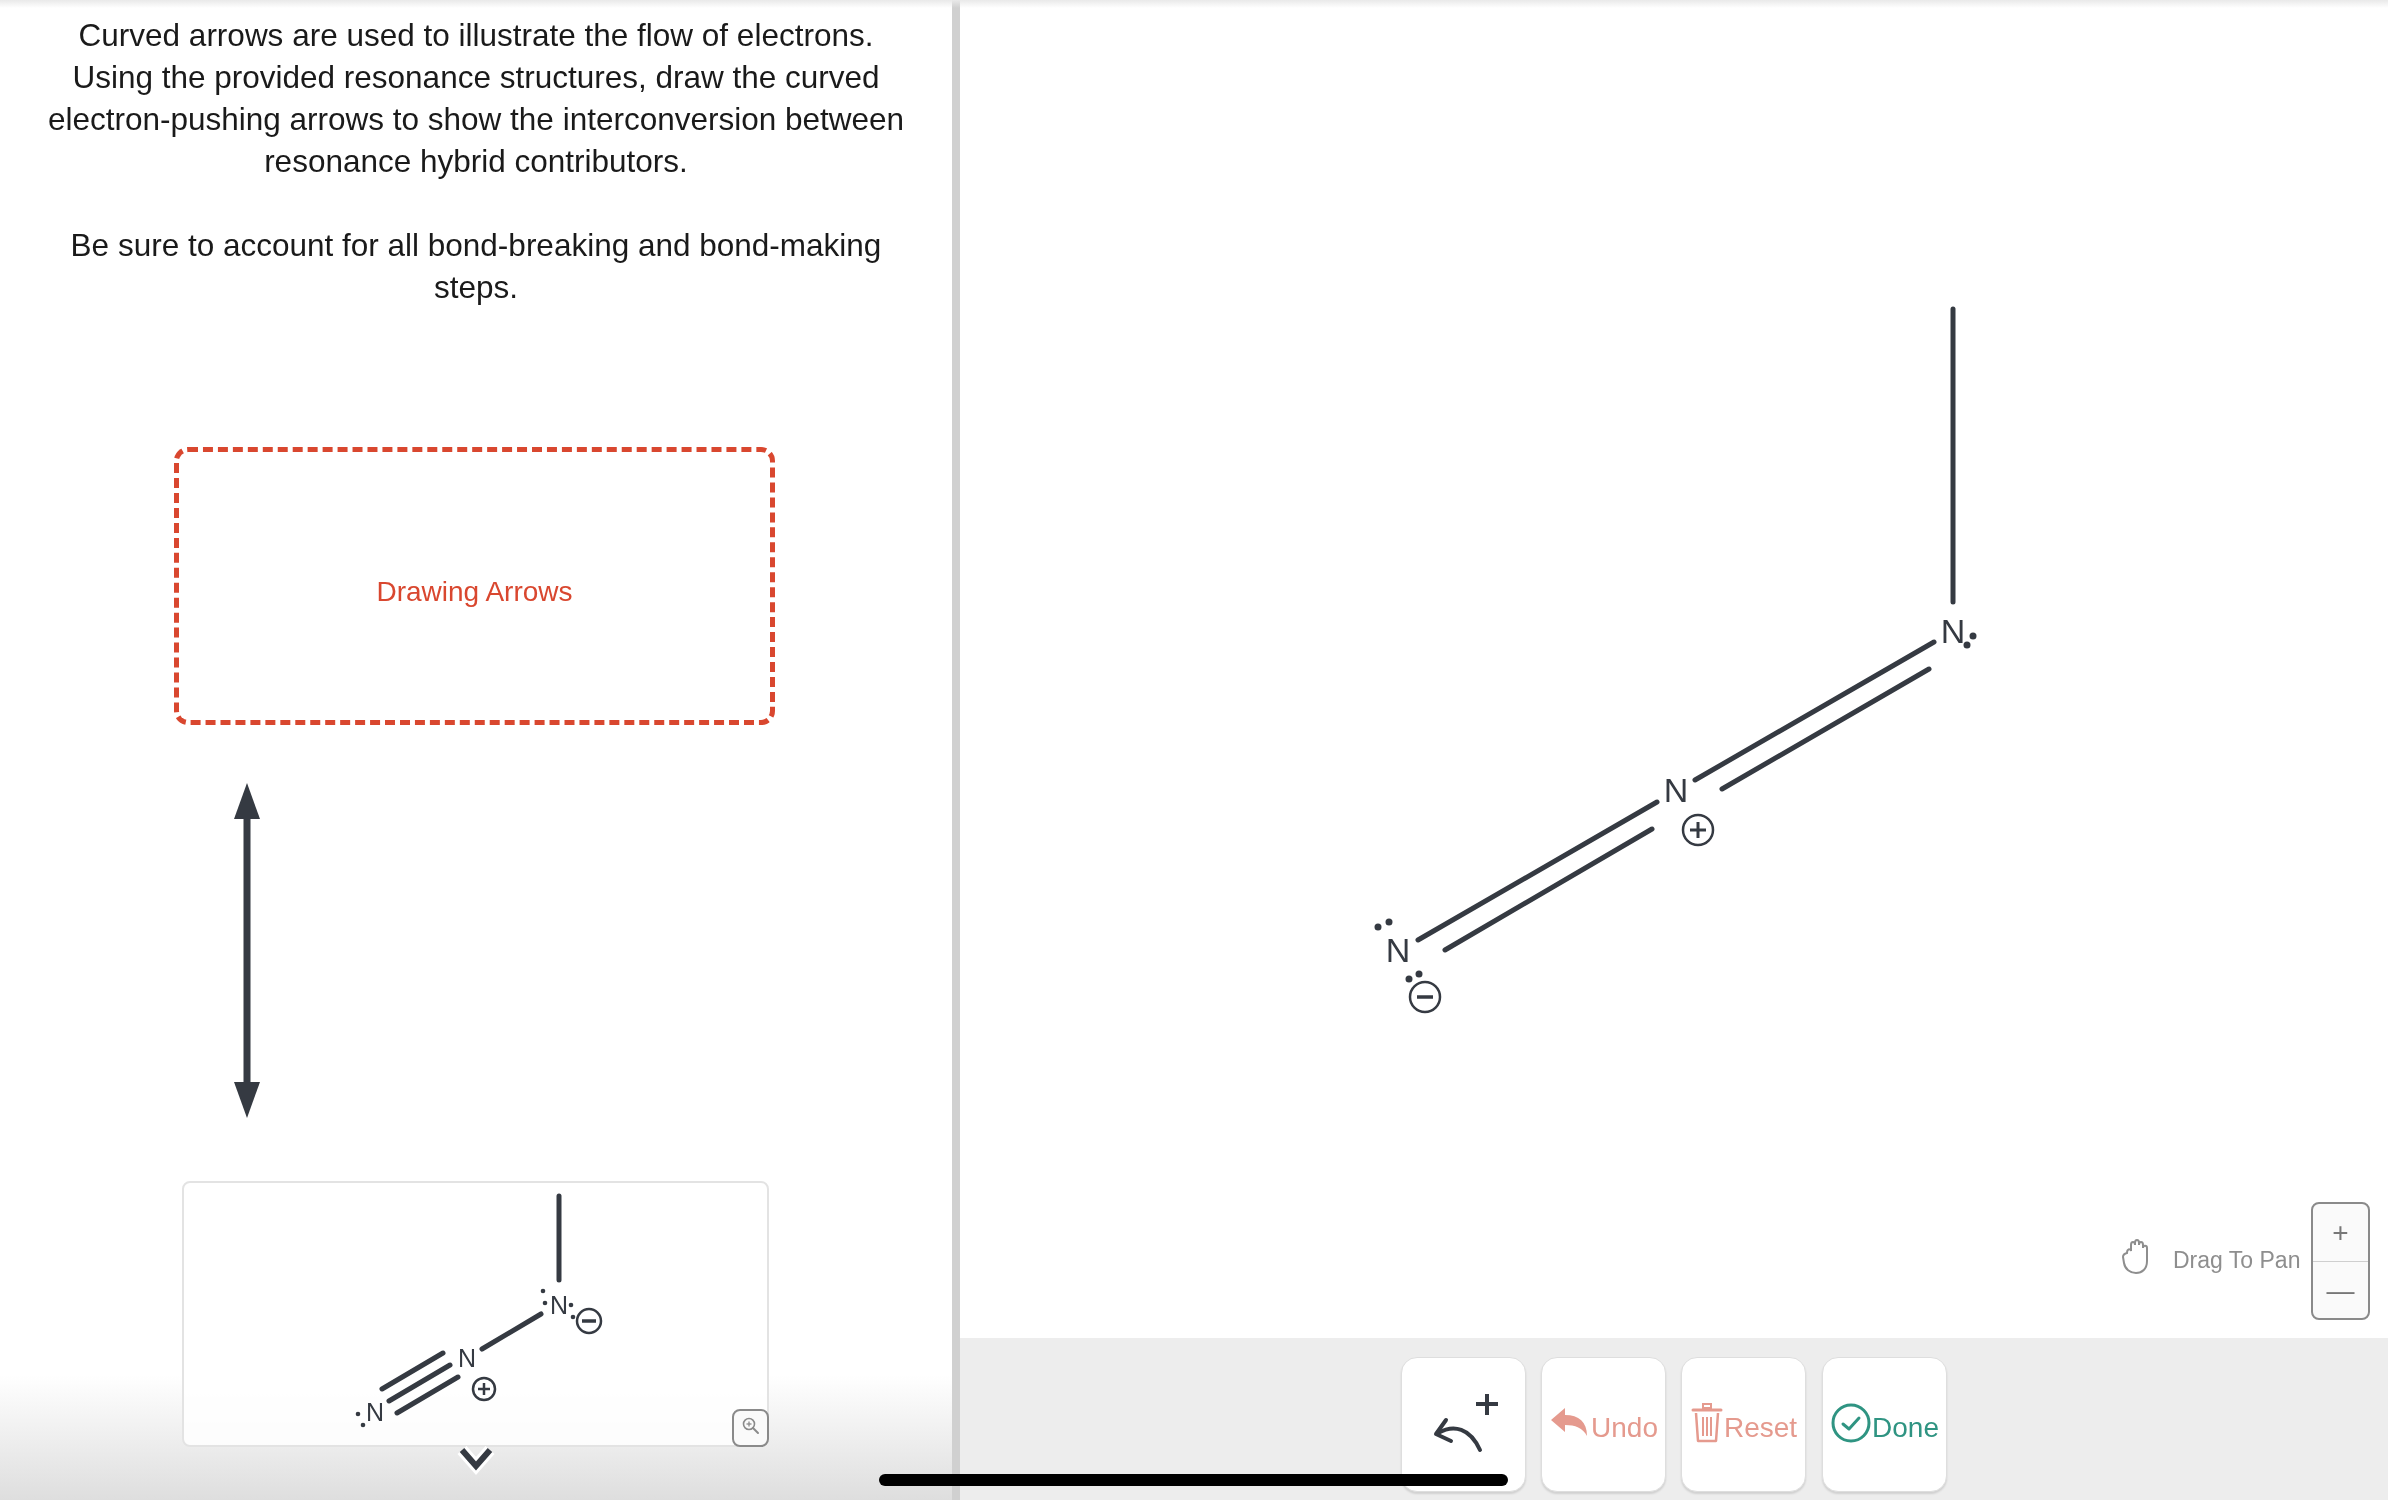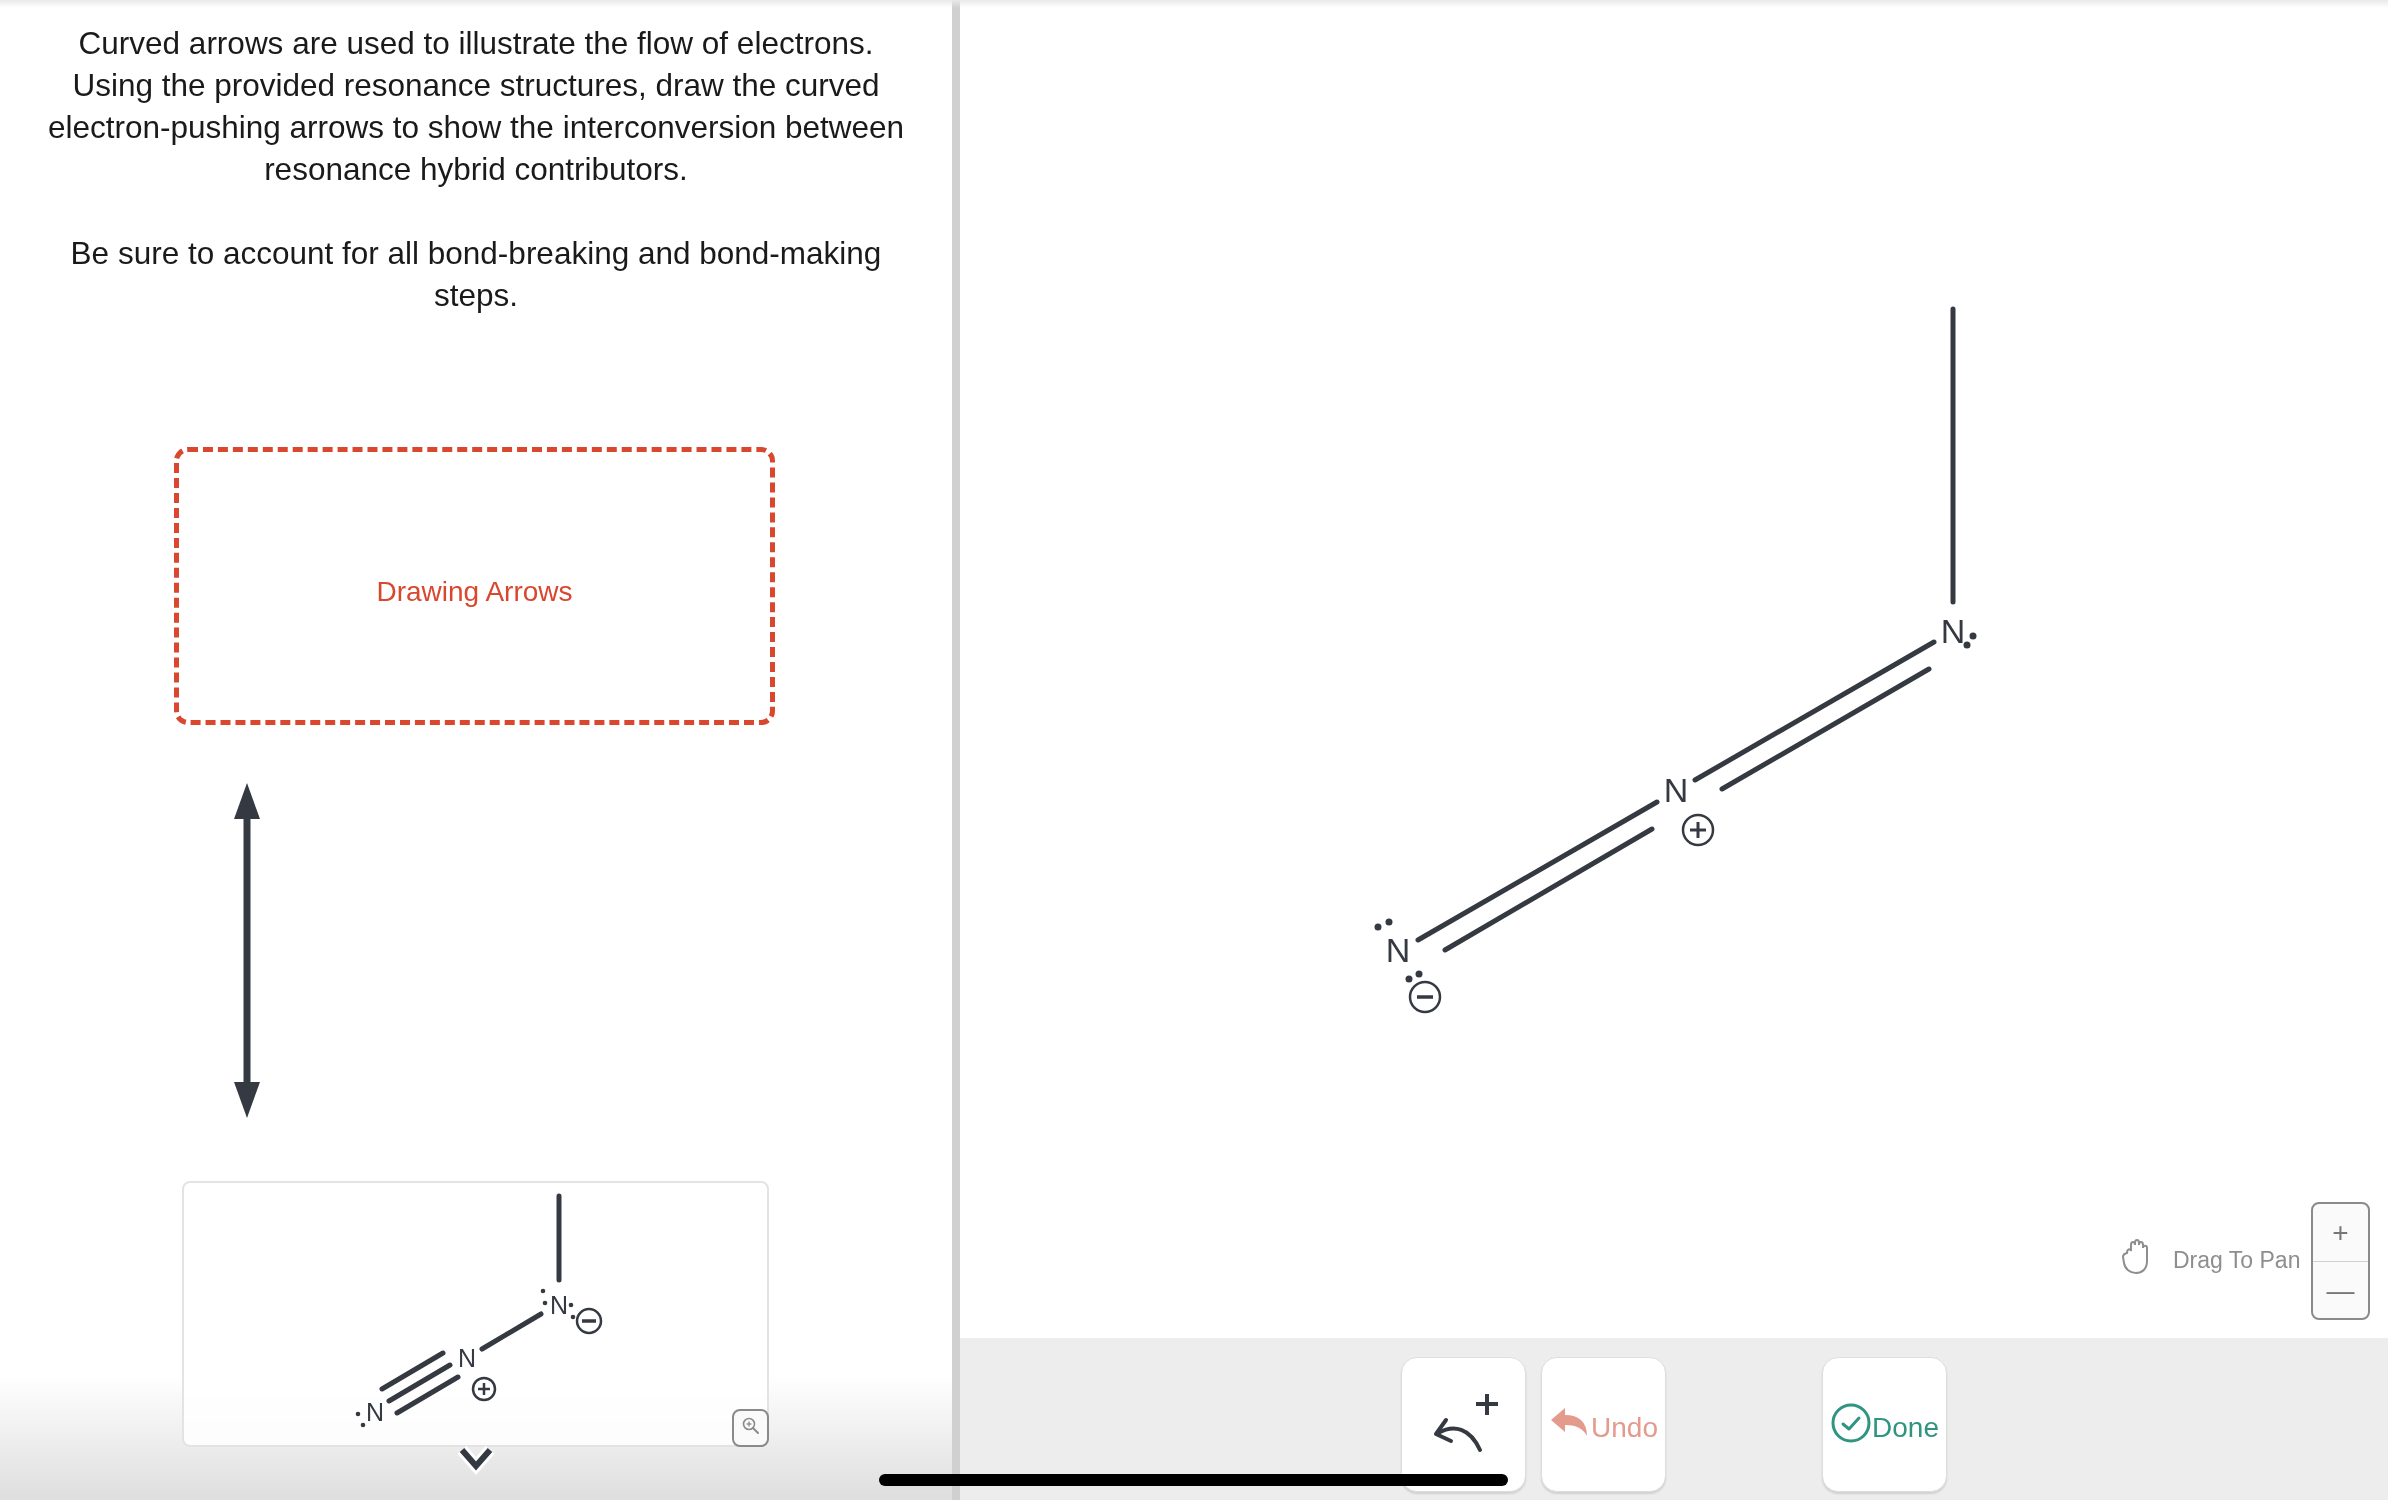--- a/index.html
+++ b/index.html
@@ -18,21 +18,21 @@
   .left-pane {
     position: absolute; left: 0; top: 0; width: 952px; height: 1500px;
     background: #fff;
   }
   .left-fade {
     position: absolute; left: 0; top: 1375px; width: 952px; height: 125px;
     background: linear-gradient(rgba(255,255,255,0), #dedede);
   }
   .instructions {
     position: absolute; left: 40px; top: 14px; width: 872px;
-    text-align: center; font-size: 31.5px; line-height: 42px; color: #1a1a1a; margin-top: 8px;
+    text-align: center; font-size: 31.5px; line-height: 42px; color: #1a1a1a;
   }
   .instructions p { margin: 0; }
   .instructions p + p { margin-top: 42px; }
   .drawing-box {
     position: absolute; left: 174px; top: 447px; width: 601px; height: 278px;
     border: 5px dashed #d9472f; border-radius: 14px; box-sizing: border-box;
   }
   .drawing-box-label {
     position: absolute; left: 0; right: 0; top: 124px; text-align: center;
     color: #d9472f; font-size: 28px;
@@ -236,20 +236,33 @@
     </span>
   </div>
   <div class="tbtn" style="left:581px;">
     <span>
       <svg width="42" height="34" viewBox="0 0 42 34">
         <path d="M2 14 L16 2 L16 9 C30 9 38 16 38 30 C34 22 26 19 16 19 L16 26 Z" fill="#e59a8e"></path>
       </svg>
     </span>
     <span class="lbl" style="color:#e59a8e">Undo</span>
   </div>
+  <div class="tbtn" style="left:721px;">
+    <span>
+      <svg width="34" height="42" viewBox="0 0 34 42">
+        <rect x="13" y="2" width="8" height="4" fill="none" stroke="#e59a8e" stroke-width="2"></rect>
+        <line x1="3" y1="8" x2="31" y2="8" stroke="#e59a8e" stroke-width="3" stroke-linecap="round"></line>
+        <path d="M6 11 L8 39 L26 39 L28 11" fill="none" stroke="#e59a8e" stroke-width="2.5" stroke-linejoin="round"></path>
+        <line x1="13" y1="15" x2="13" y2="34" stroke="#e59a8e" stroke-width="2"></line>
+        <line x1="17" y1="15" x2="17" y2="34" stroke="#e59a8e" stroke-width="2"></line>
+        <line x1="21" y1="15" x2="21" y2="34" stroke="#e59a8e" stroke-width="2"></line>
+      </svg>
+    </span>
+    <span class="lbl" style="color:#e59a8e">Reset</span>
+  </div>
   <div class="tbtn" style="left:862px;">
     <span>
       <svg width="42" height="42" viewBox="0 0 42 42">
         <circle cx="21" cy="21" r="18" fill="none" stroke="#2f9482" stroke-width="3"></circle>
         <polyline points="13,22 19,27 29,16" fill="none" stroke="#2f9482" stroke-width="3" stroke-linecap="round" stroke-linejoin="round"></polyline>
       </svg>
     </span>
     <span class="lbl" style="color:#2f9482">Done</span>
   </div>
 </div>

